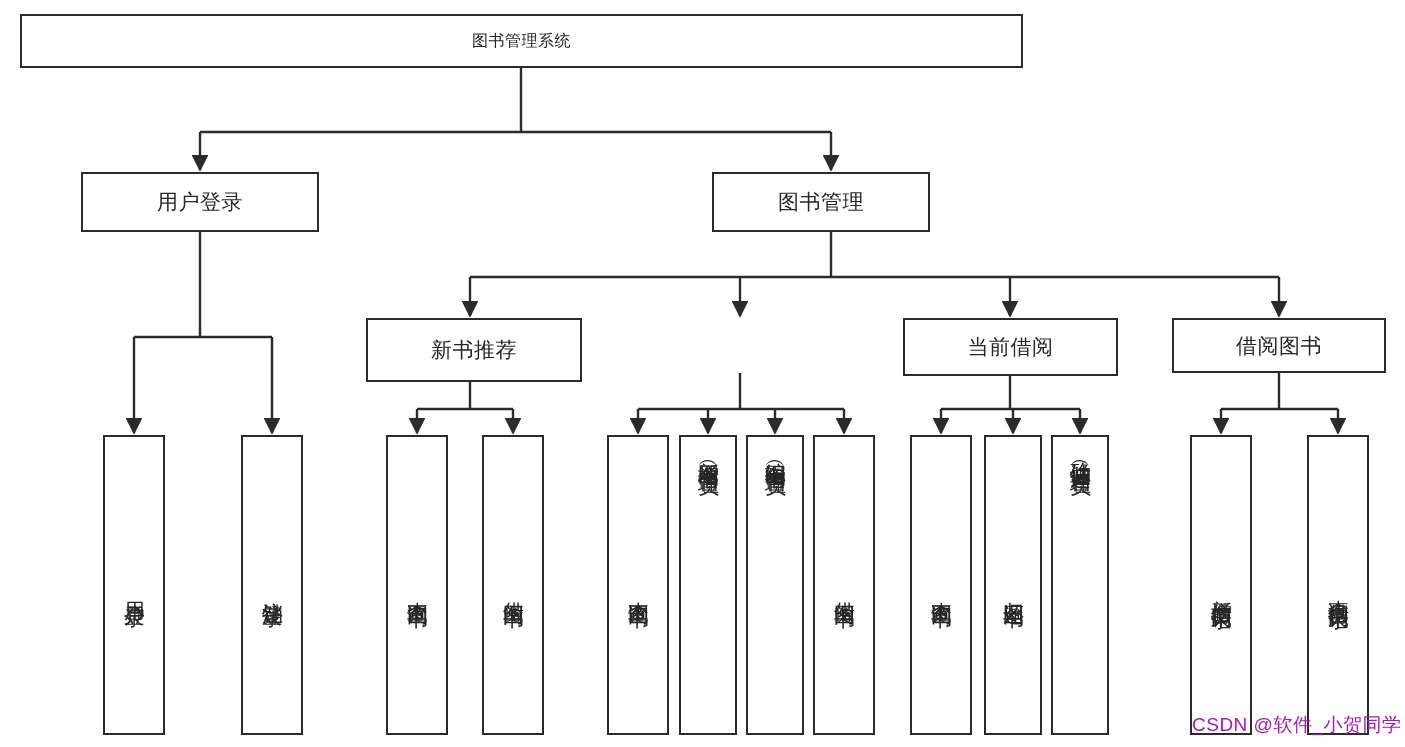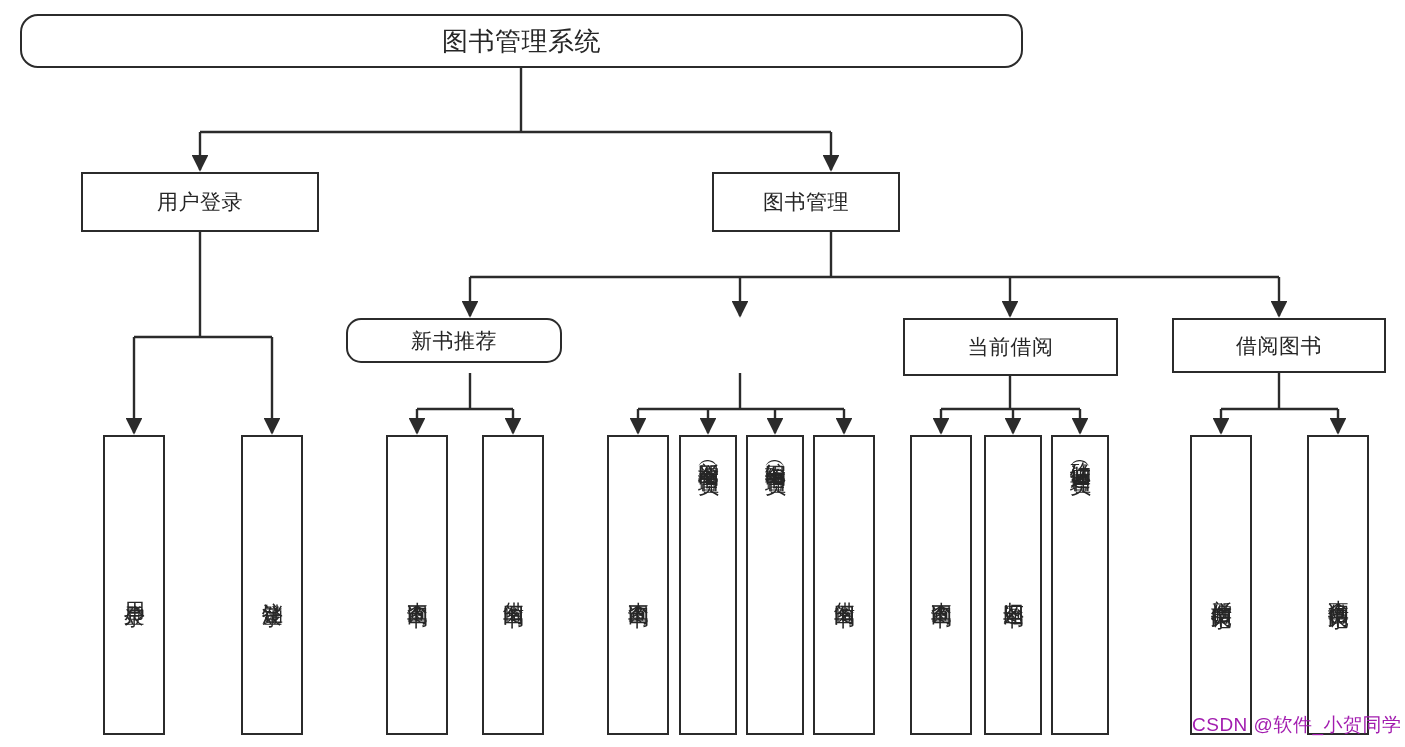--- a/index.html
+++ b/index.html
@@ -35,22 +35,21 @@
     justify-content: center;
     color: #262626;
   }
   .node-h {
     font-size: 21px;
     letter-spacing: 0.5px;
     line-height: 1.1;
     white-space: nowrap;
   }
   .node-root {
-    font-size: 26px;
-    border-radius: 18px;
+    font-size: 16px;
   }
   .node-v {
     writing-mode: vertical-rl;
     text-orientation: upright;
     font-size: 21px;
     line-height: 1.28;
     letter-spacing: 2px;
     white-space: nowrap;
     text-align: center;
   }
@@ -128,25 +127,25 @@
     </g>
   </svg>
 
   <div class="node node-h node-root" id="n-root" style="left: 20px; top: 14px; width: 1003px; height: 54px;">
     <span>图书管理系统</span>
   </div>
 
   <div class="node node-h" id="n-l2-0" style="left: 81px; top: 172px; width: 238px; height: 60px;">
     <span>用户登录</span>
   </div>
-  <div class="node node-h" id="n-l2-1" style="left: 712px; top: 172px; width: 188px; height: 60px;">
+  <div class="node node-h" id="n-l2-1" style="left: 712px; top: 172px; width: 218px; height: 60px;">
     <span>图书管理</span>
   </div>
 
-  <div class="node node-h" id="n-l3-0" style="left: 346px; top: 318px; width: 216px; height: 45px; border-radius: 15px;">
+  <div class="node node-h" id="n-l3-0" style="left: 366px; top: 318px; width: 216px; height: 64px;">
     <span>新书推荐</span>
   </div>
   <div class="node node-h" id="n-l3-2" style="left: 903px; top: 318px; width: 215px; height: 58px;">
     <span>当前借阅</span>
   </div>
   <div class="node node-h" id="n-l3-3" style="left: 1172px; top: 318px; width: 214px; height: 55px;">
     <span>借阅图书</span>
   </div>
 
   <div class="node leaf leaf-center" id="n-leaf-0" style="left: 103px; top: 435px; width: 62px; height: 300px;">

